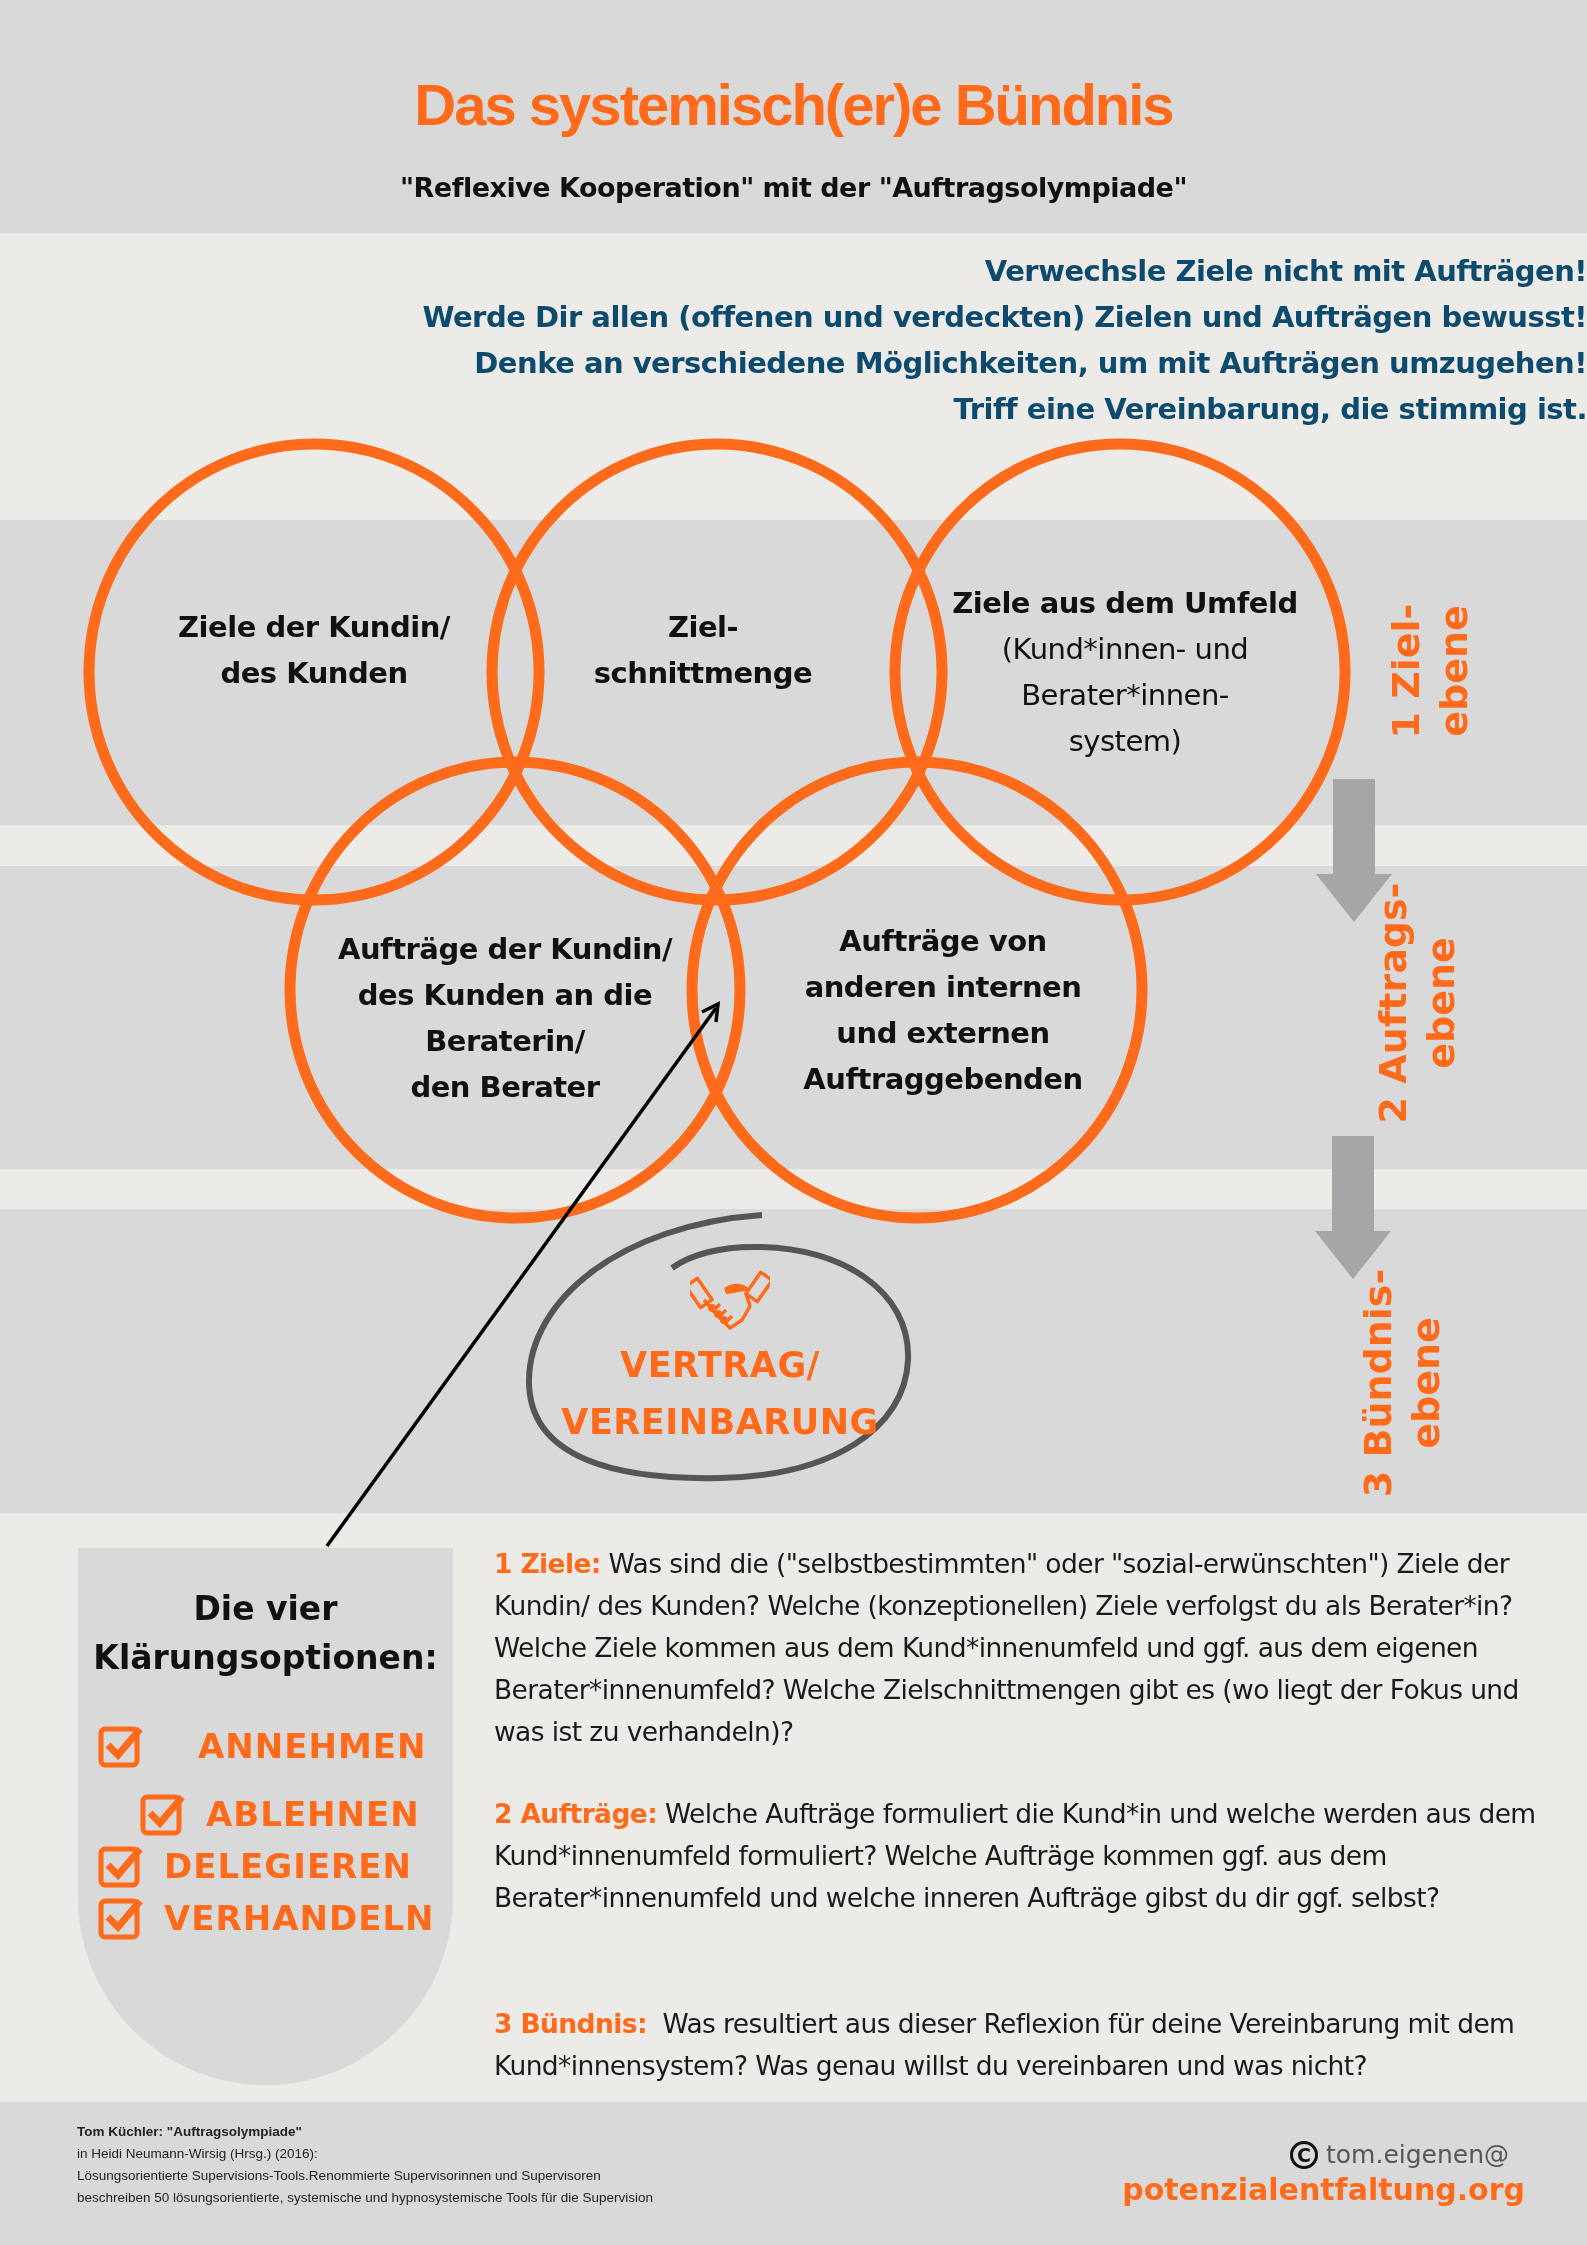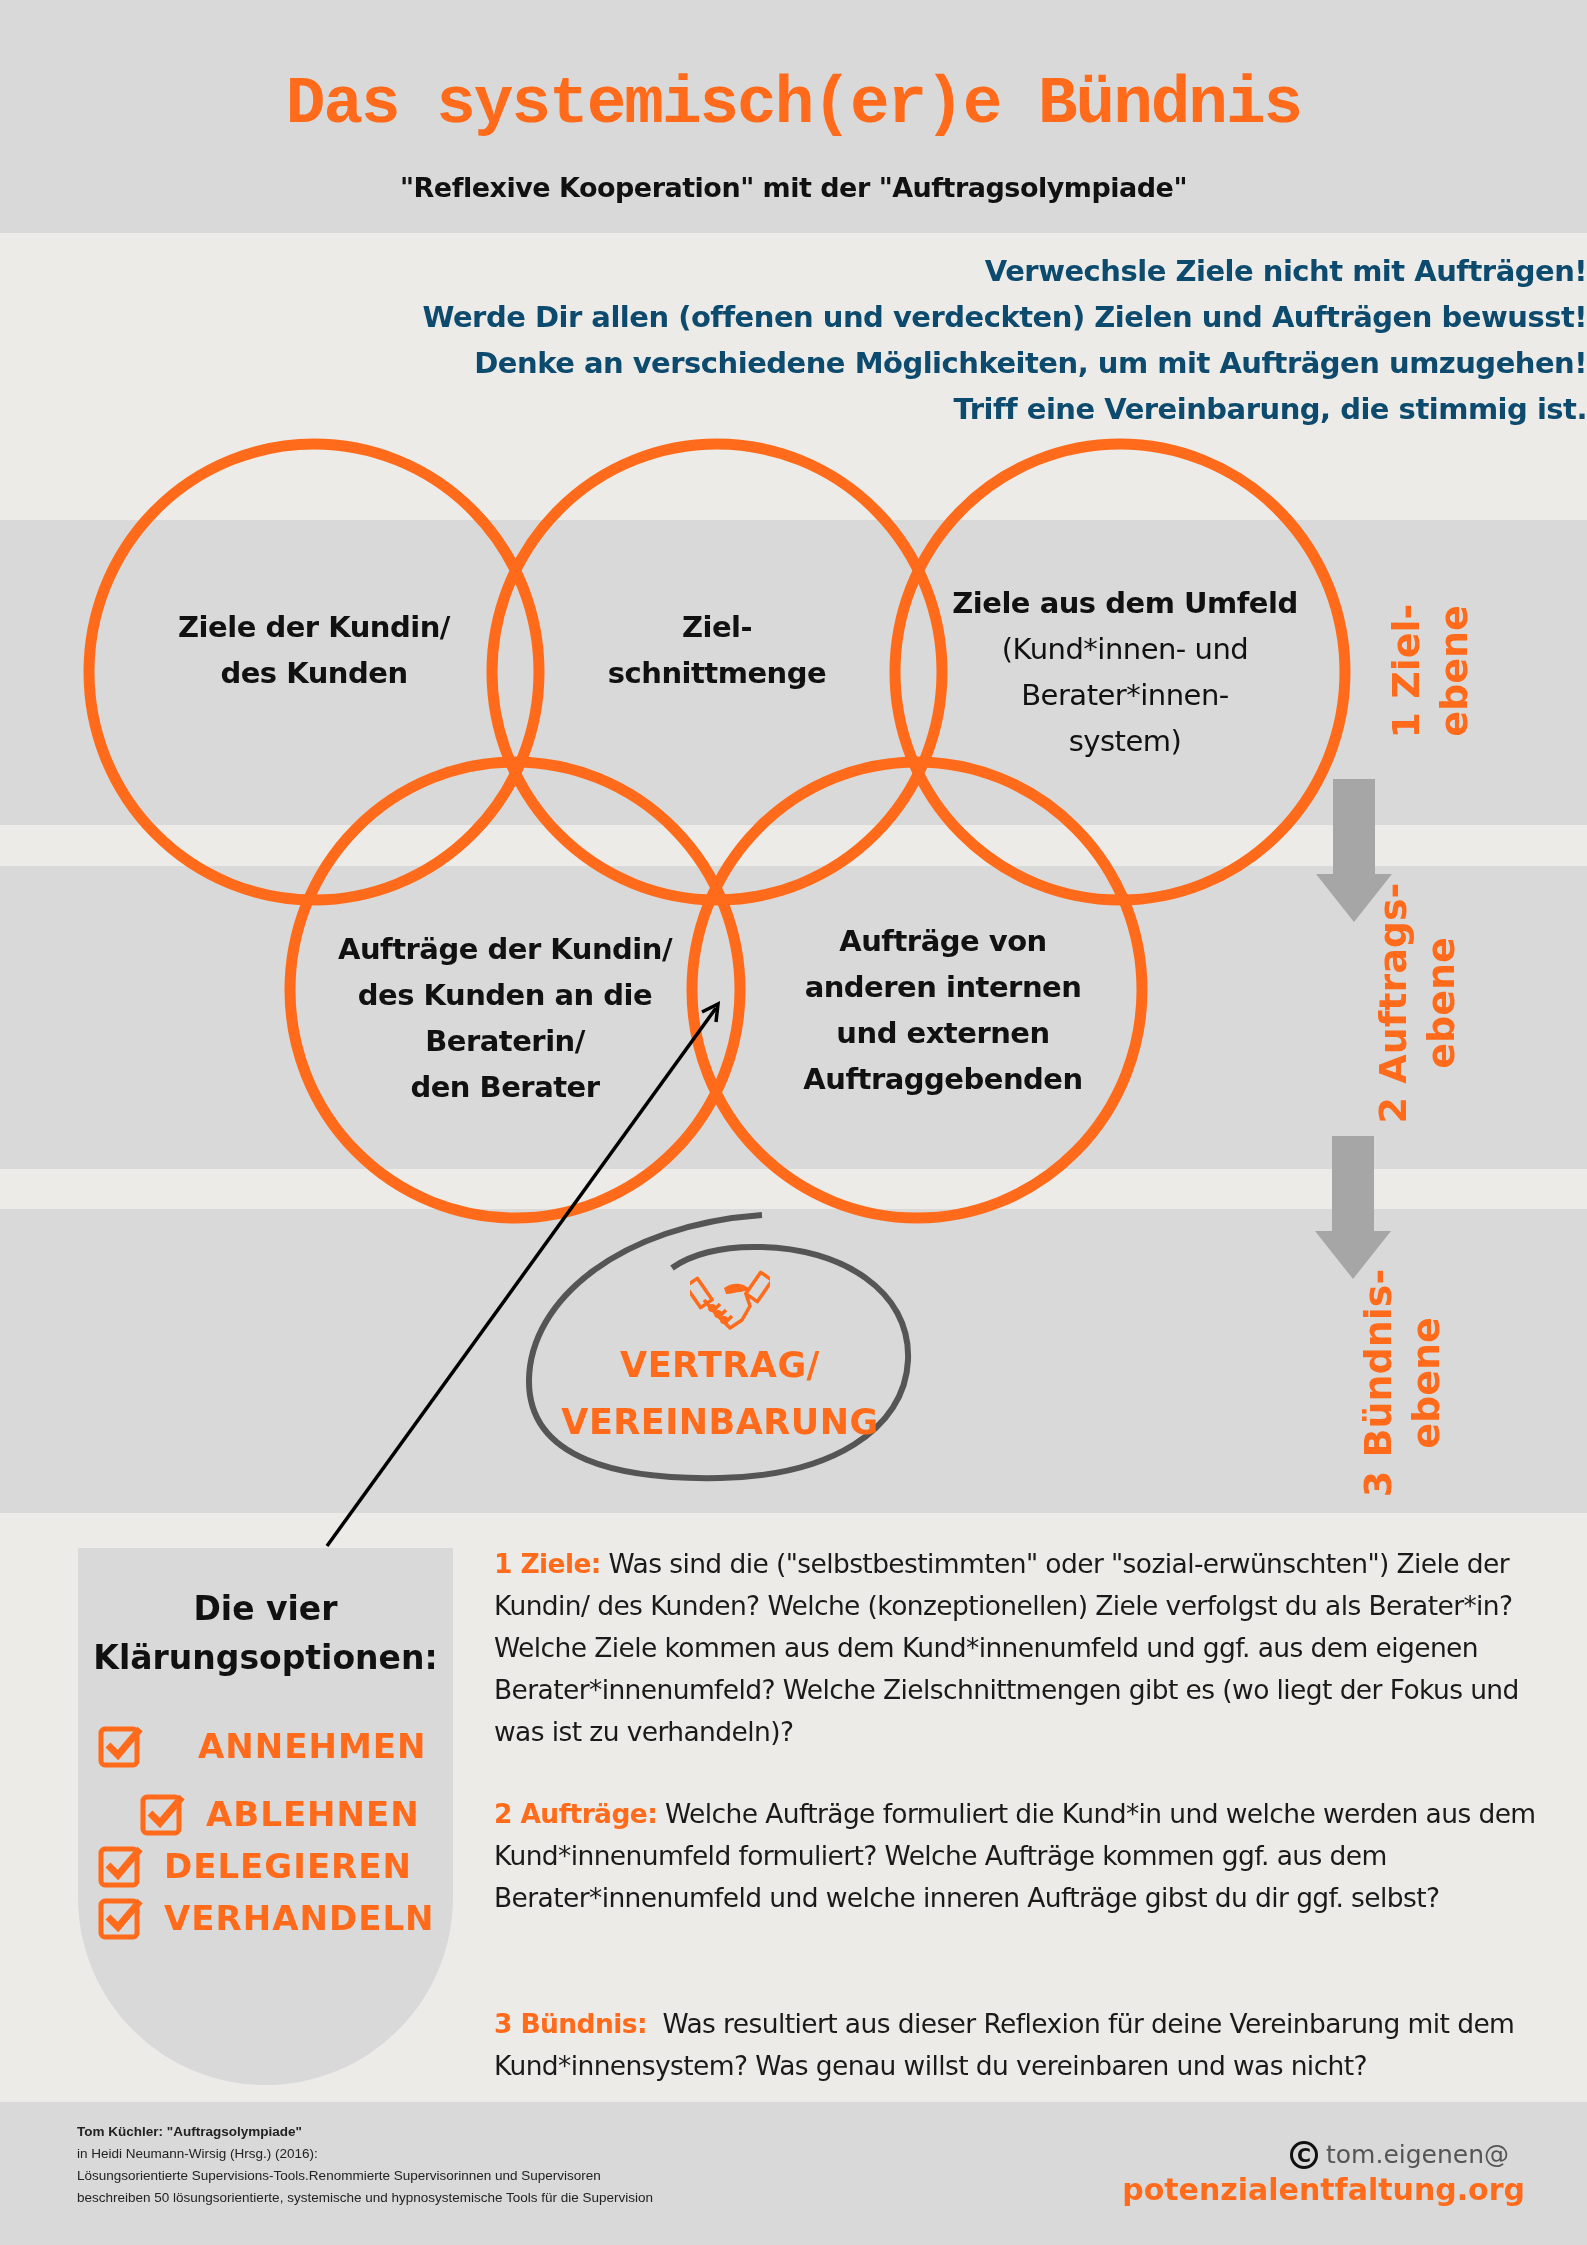--- a/index.html
+++ b/index.html
@@ -4,21 +4,21 @@
 <style>
   html, body { margin:0; padding:0; }
   body { width:1587px; height:2245px; background:#ECEBE8; position:relative; overflow:hidden; font-family:"DejaVu Sans", sans-serif; }
   .abs { position:absolute; }
   .band { position:absolute; left:0; width:1587px; background:#D9D9D9; }
   #header { top:0; height:233px; }
   #band1 { top:520px; height:305px; }
   #band2 { top:866px; height:303px; }
   #band3 { top:1209px; height:304px; }
   #footer { top:2102px; height:143px; }
-  .title { position:absolute; left:0; width:1587px; top:50px; text-align:center; color:#FF6B1A; font-family:Liberation Mono, monospace; font-weight:bold; font-size:66px; letter-spacing:-2px; line-height:110px; }
+  .title { position:absolute; left:0; width:1587px; top:50px; text-align:center; color:#FF6B1A; font-family:Liberation Sans, sans-serif; font-weight:bold; font-size:58px; letter-spacing:-2px; line-height:110px; }
   .subtitle { position:absolute; left:0; width:1587px; top:168px; text-align:center; color:#111; font-weight:bold; font-size:27px; line-height:40px; font-family:"DejaVu Sans", sans-serif; letter-spacing:-0.5px; }
   .intro { position:absolute; left:0; width:1587px; top:248px; text-align:right; color:#0c4a6e; font-weight:bold; font-size:29px; line-height:46px; letter-spacing:-0.5px; }
   .intro div { white-space:nowrap; }
   svg#diagram { position:absolute; left:0; top:0; width:1587px; height:2245px; pointer-events:none; }
   .ctext { position:absolute; text-align:center; color:#111; font-size:29px; line-height:46px; font-weight:bold; letter-spacing:-0.5px; }
   .ctext .light { font-weight:normal; }
   .level { position:absolute; color:#FF6B1A; font-weight:bold; font-size:38px; line-height:48px; transform:rotate(-90deg); transform-origin:center center; text-align:center; white-space:nowrap; }
   .vertrag { position:absolute; left:520px; width:400px; text-align:center; top:1337px; color:#FF6B1A; font-weight:bold; font-size:35px; line-height:57px; letter-spacing:0.5px; }
   .shield { position:absolute; left:78px; top:1548px; width:375px; height:537px; background:#D9D9D9; border-radius:0 0 188px 188px / 0 0 188px 188px; }
   .shield-title { position:absolute; left:0; width:375px; top:36px; text-align:center; color:#111; font-weight:bold; font-size:33px; line-height:49px; }
@@ -75,21 +75,21 @@
   <g stroke="#000" stroke-width="3.5" fill="none">
     <line x1="327" y1="1546" x2="716" y2="1008"></line>
     <polyline points="702,1012 718,1004 716,1022"></polyline>
   </g>
 </svg>
 
 <div class="ctext" style="left:124px;width:380px;top:604px;">
   <div>Ziele der Kundin/</div>
   <div>des Kunden</div>
 </div>
-<div class="ctext" style="left:527px;width:380px;top:604px;">
+<div class="ctext" style="left:513px;width:380px;top:604px;">
   <div>Ziel-</div>
   <div>schnittmenge</div>
 </div>
 <div class="ctext" style="left:925px;width:400px;top:580px;">
   <div>Ziele aus dem Umfeld</div>
   <div class="light">(Kund*innen- und</div>
   <div class="light">Berater*innen-</div>
   <div class="light">system)</div>
 </div>
 <div class="ctext" style="left:305px;width:400px;top:926px;">

